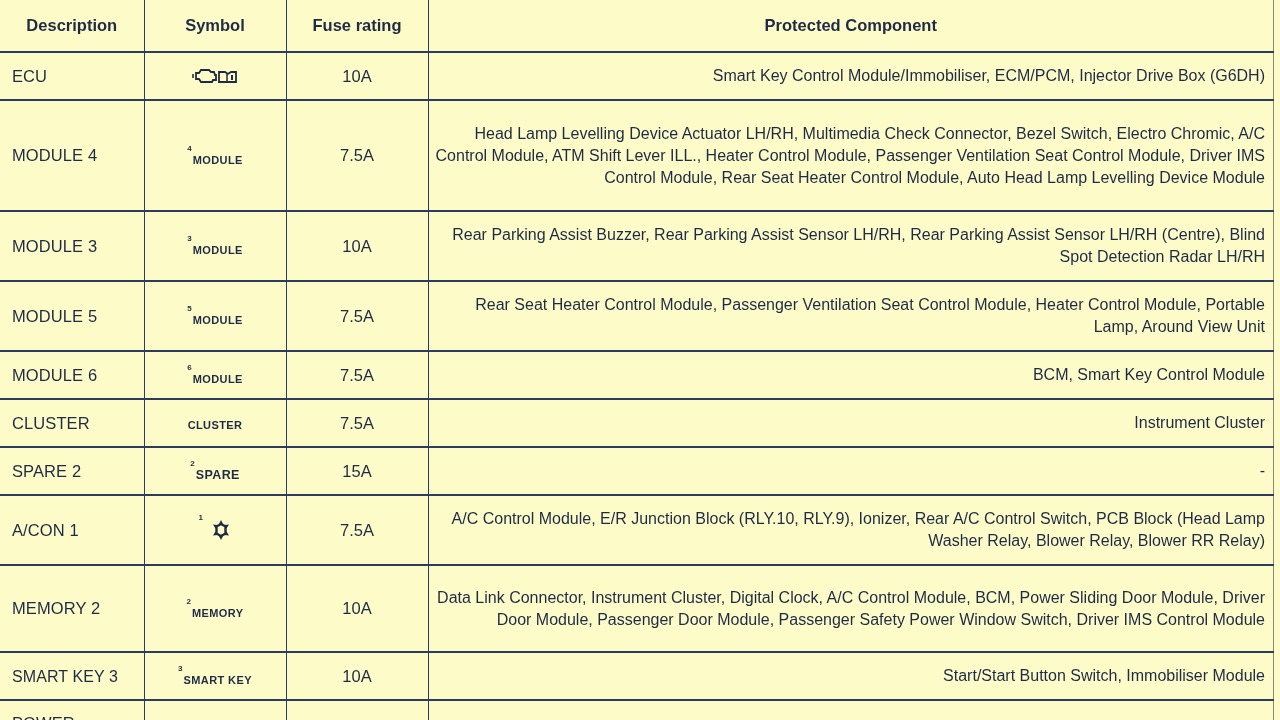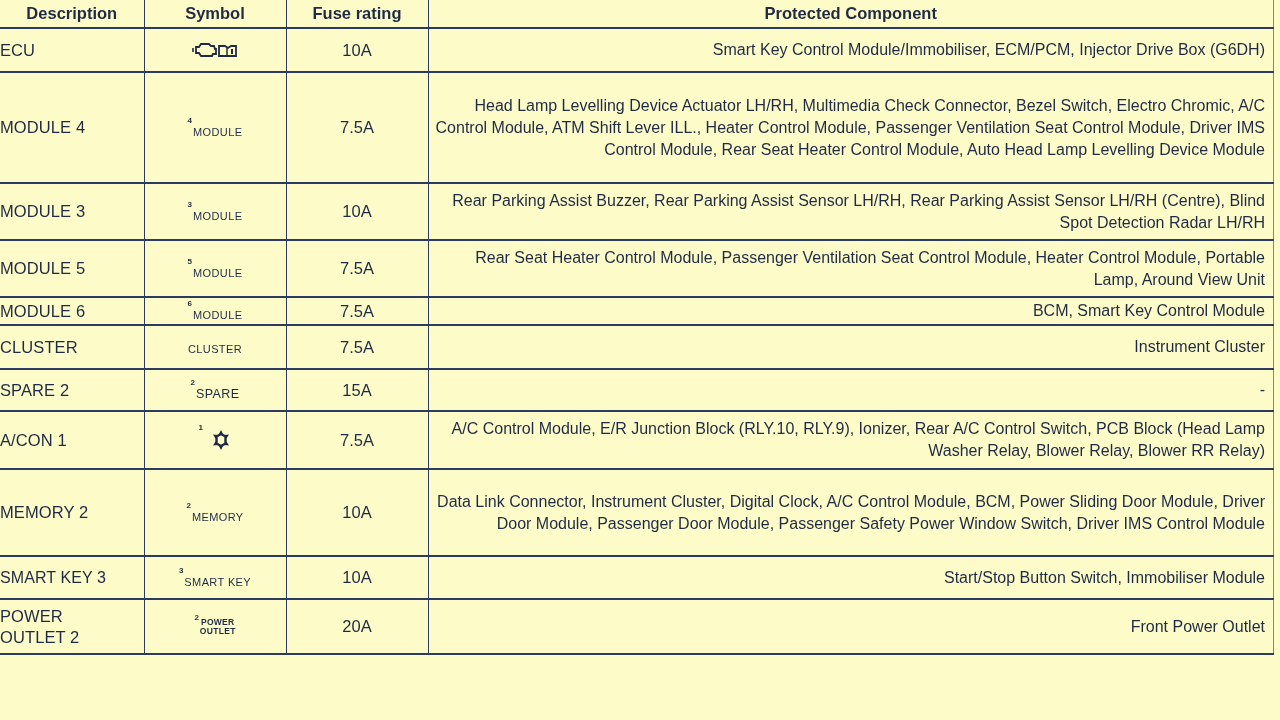--- a/index.html
+++ b/index.html
@@ -18,21 +18,21 @@
       position: absolute;
       left: 0;
       top: 0;
       width: 1274px;
       border-collapse: collapse;
       table-layout: fixed;
     }
     .fuse-table th, .fuse-table td {
       border-left: 1.5px solid #2c3b5e;
       border-bottom: 2px solid #2c3b5e;
-      padding: 0;
+      padding: 12px;
       vertical-align: middle;
     }
     .fuse-table th:first-child, .fuse-table td:first-child {
       border-left: none;
     }
     .fuse-table th:last-child, .fuse-table td:last-child {
       border-right: 1px solid #8a8a7a;
     }
     .fuse-table th {
       font-weight: bold;
@@ -61,21 +61,21 @@
       font-size: 16px;
       line-height: 22px;
       padding-left: 5px;
       padding-right: 8px;
     }
     td.sym {
       text-align: center;
     }
     .sym-text {
       display: inline-block;
-      font-weight: normal;
+      font-weight: bold;
       font-size: 11px;
       letter-spacing: 0.4px;
       position: relative;
       top: 3px;
     }
     .sym-sup {
       font-weight: bold;
       font-size: 8px;
       vertical-align: top;
       position: relative;
@@ -214,21 +214,21 @@
       <td class="fuse">10A</td>
       <td class="comp">Data Link Connector, Instrument Cluster, Digital Clock, A/C Control Module, BCM, Power Sliding Door Module, Driver Door Module, Passenger Door Module, Passenger Safety Power Window Switch, Driver IMS Control Module</td>
     </tr>
 
     <tr style="height:43px">
       <td class="desc" style="font-size:16px;white-space:nowrap">SMART KEY 3</td>
       <td class="sym">
         <span class="sym-sup">3</span><span class="sym-text">SMART KEY</span>
       </td>
       <td class="fuse">10A</td>
-      <td class="comp">Start/Stop Button Switch, Immobiliser Module</td>
+      <td class="comp">Start/Start Button Switch, Immobiliser Module</td>
     </tr>
 
     <tr style="height:55px">
       <td class="desc">
         <span>POWER</span><br>
         <span>OUTLET 2</span>
       </td>
       <td class="sym">
         <span class="sym-sup" style="top:-4px">2</span><span class="sym-stack"><span>POWER</span><br><span>OUTLET</span></span>
       </td>

